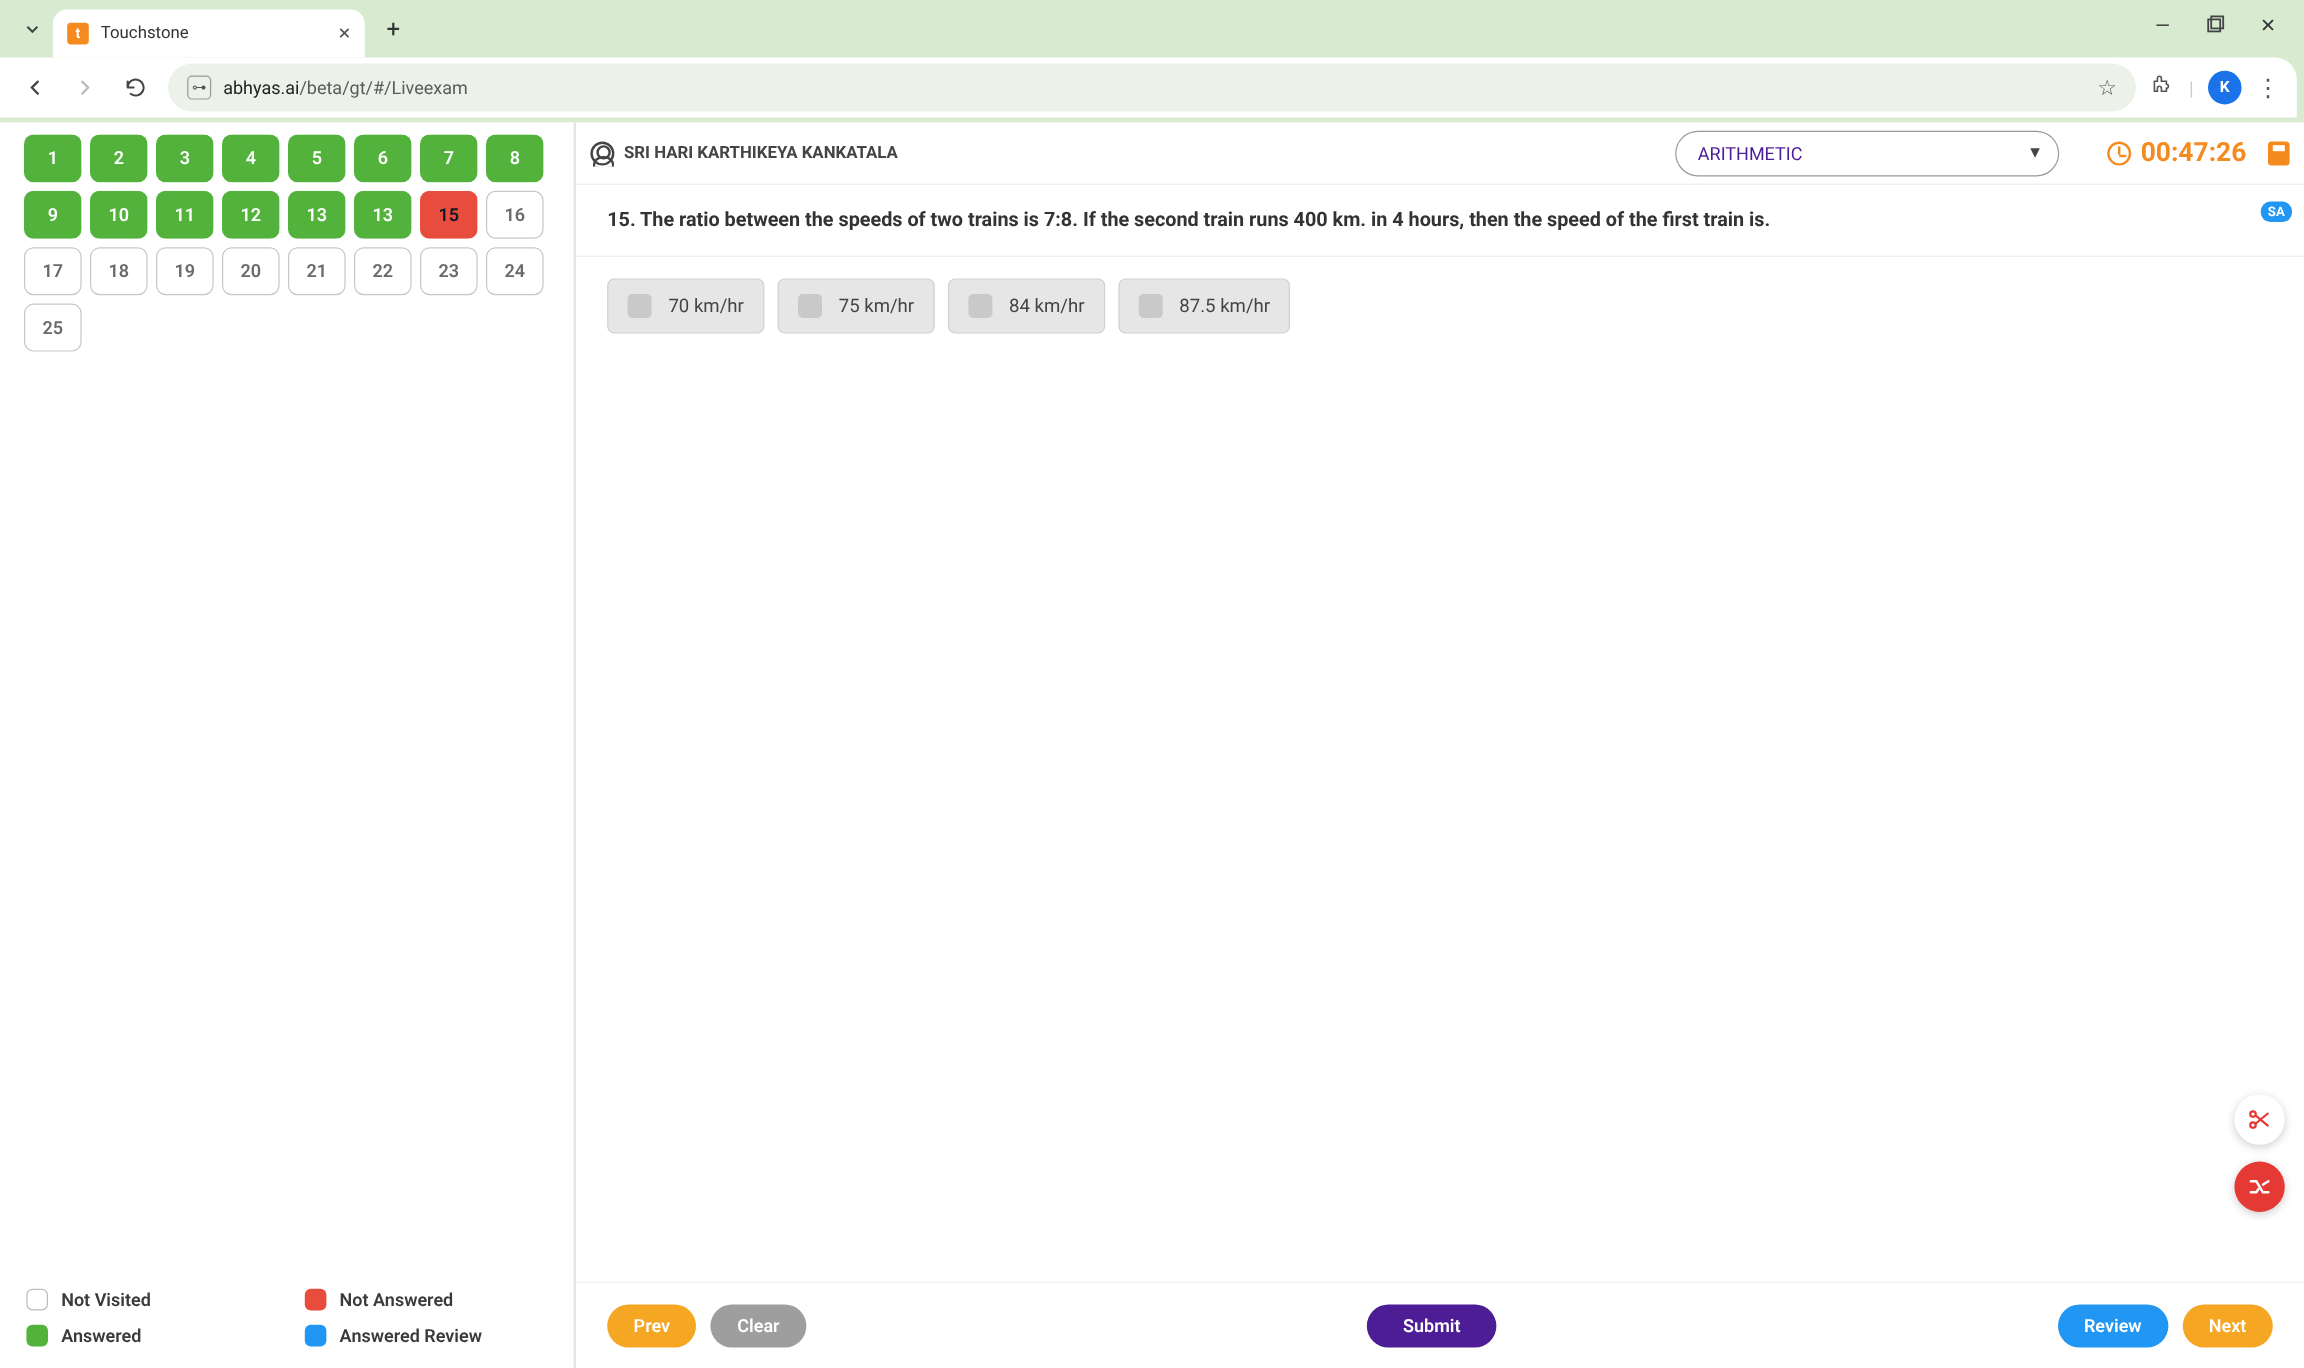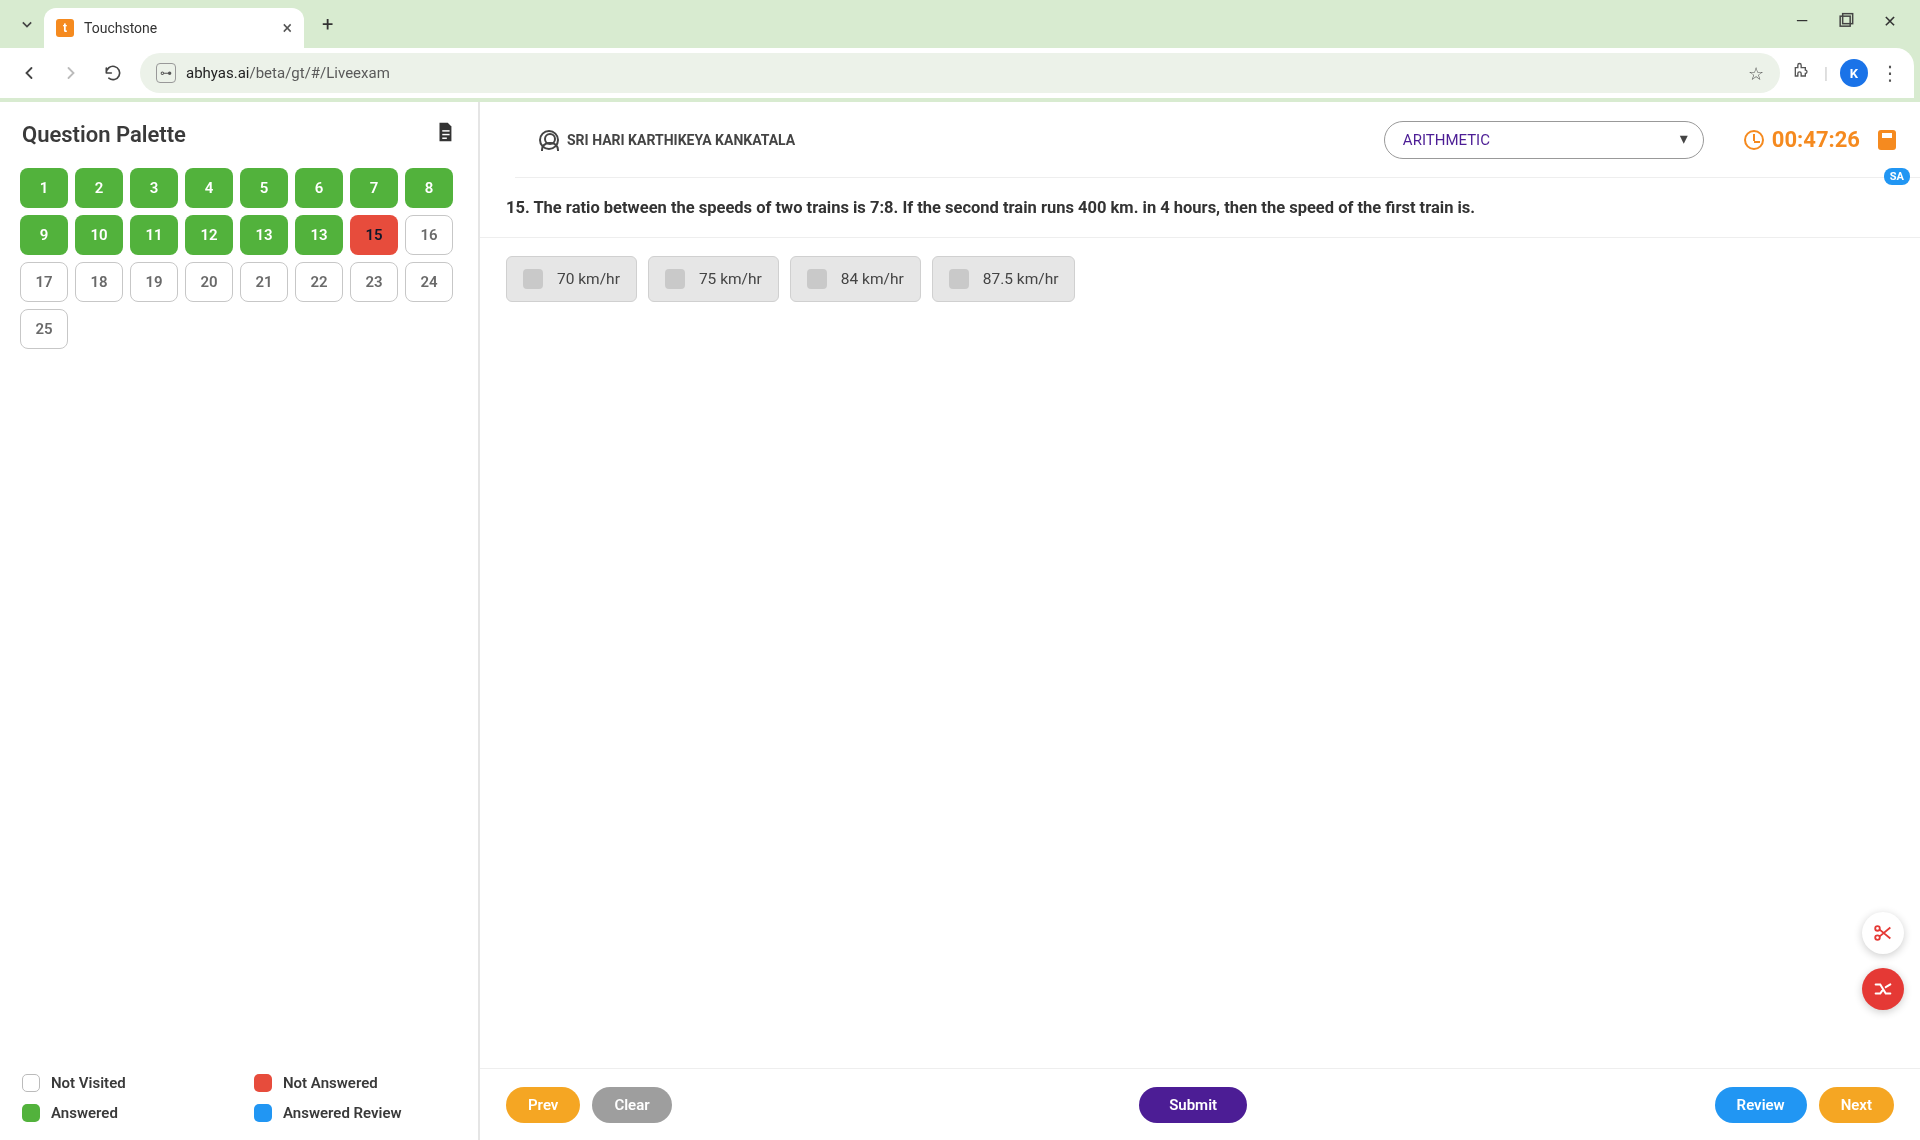--- a/index.html
+++ b/index.html
@@ -46,21 +46,21 @@
 .legend { margin-top:auto; padding: 0 22px 18px 22px; display:grid; grid-template-columns: 1fr 1fr; row-gap:12px; column-gap:30px; font-size:15px; color:#3a3a3a; font-weight:600; }
 .legend-item { display:flex; align-items:center; gap:11px; }
 .swatch { width:18px; height:18px; border-radius:5px; display:inline-block; }
 .sw-notvisited { background:#fff; border:1.5px solid #bbb; }
 .sw-notanswered { background:#e74c3c; }
 .sw-answered { background:#52b23c; }
 .sw-review { background:#2196f3; }
 
 
 .main { flex:1; display:flex; flex-direction:column; position:relative; }
-.topbar { height:76px; display:flex; align-items:center; padding:0 24px; gap:18px; border-bottom:1px solid #eee;margin-left:35px; }
+.topbar { height:52px; display:flex; align-items:center; padding:0 12px; gap:18px; border-bottom:1px solid #eee; }
 .user-chip { display:flex; align-items:center; gap:8px; font-size:14px; font-weight:700; color:#444; }
 .user-chip .avatar { width:20px; height:20px; border:2px solid #444; border-radius:50%; position:relative; }
 .user-chip .avatar::before { content:''; position:absolute; width:8px; height:8px; border:2px solid #444; border-radius:50%; top:1px; left:3px; }
 .user-chip .avatar::after { content:''; position:absolute; width:14px; height:7px; border:2px solid #444; border-bottom:none; border-radius:8px 8px 0 0; top:10px; left:0; }
 .subject-select { margin-left:auto; height:38px; width:320px; border:1.5px solid #999; border-radius:20px; padding:0 18px; font-size:15px; color:#4c1d95; background:#fff; appearance:none; position:relative; }
 .select-wrap { position:relative; margin-left:auto; }
 .select-wrap::after { content:'▾'; position:absolute; right:16px; top:8px; color:#444; font-size:16px; pointer-events:none; }
 .timer { display:flex; align-items:center; gap:8px; color:#f58a1f; font-size:22px; font-weight:700; margin-left:22px; }
 .timer-icon { width:20px; height:20px; border:2.5px solid #f58a1f; border-radius:50%; position:relative; }
 .timer-icon::before { content:''; position:absolute; width:2px; height:7px; background:#f58a1f; top:2px; left:7px; }
@@ -151,31 +151,20 @@
         <path d="M4 8h3V5a2 2 0 0 1 4 0v3h5v3a2 2 0 0 1 0 4v3H11v-3a2 2 0 0 0-4 0v3H4V8z" stroke="#555" stroke-width="1.6" fill="none"></path>
       </svg>
   </span>
   <span style="color:#ccc;">|</span>
   <span class="profile-chip">K</span>
   <span style="font-size:20px;color:#555;">⋮</span>
 </div>
 
 <div class="app">
   <div class="sidebar">
-    <div class="palette-header">
-      <h2>Question Palette</h2>
-      <span class="doc-icon">
-        <svg width="22" height="24" viewBox="0 0 24 24">
-            <path d="M6 2h9l4 4v16H6z" fill="#333"></path>
-            <rect x="9" y="10" width="8" height="1.6" fill="#fff"></rect>
-            <rect x="9" y="14" width="8" height="1.6" fill="#fff"></rect>
-            <rect x="9" y="18" width="5" height="1.6" fill="#fff"></rect>
-          </svg>
-      </span>
-    </div>
     <div class="grid" id="qgrid">
         <div class="qcell answered">1</div>
         <div class="qcell answered">2</div>
         <div class="qcell answered">3</div>
         <div class="qcell answered">4</div>
         <div class="qcell answered">5</div>
         <div class="qcell answered">6</div>
         <div class="qcell answered">7</div>
         <div class="qcell answered">8</div>
         <div class="qcell answered">9</div>

